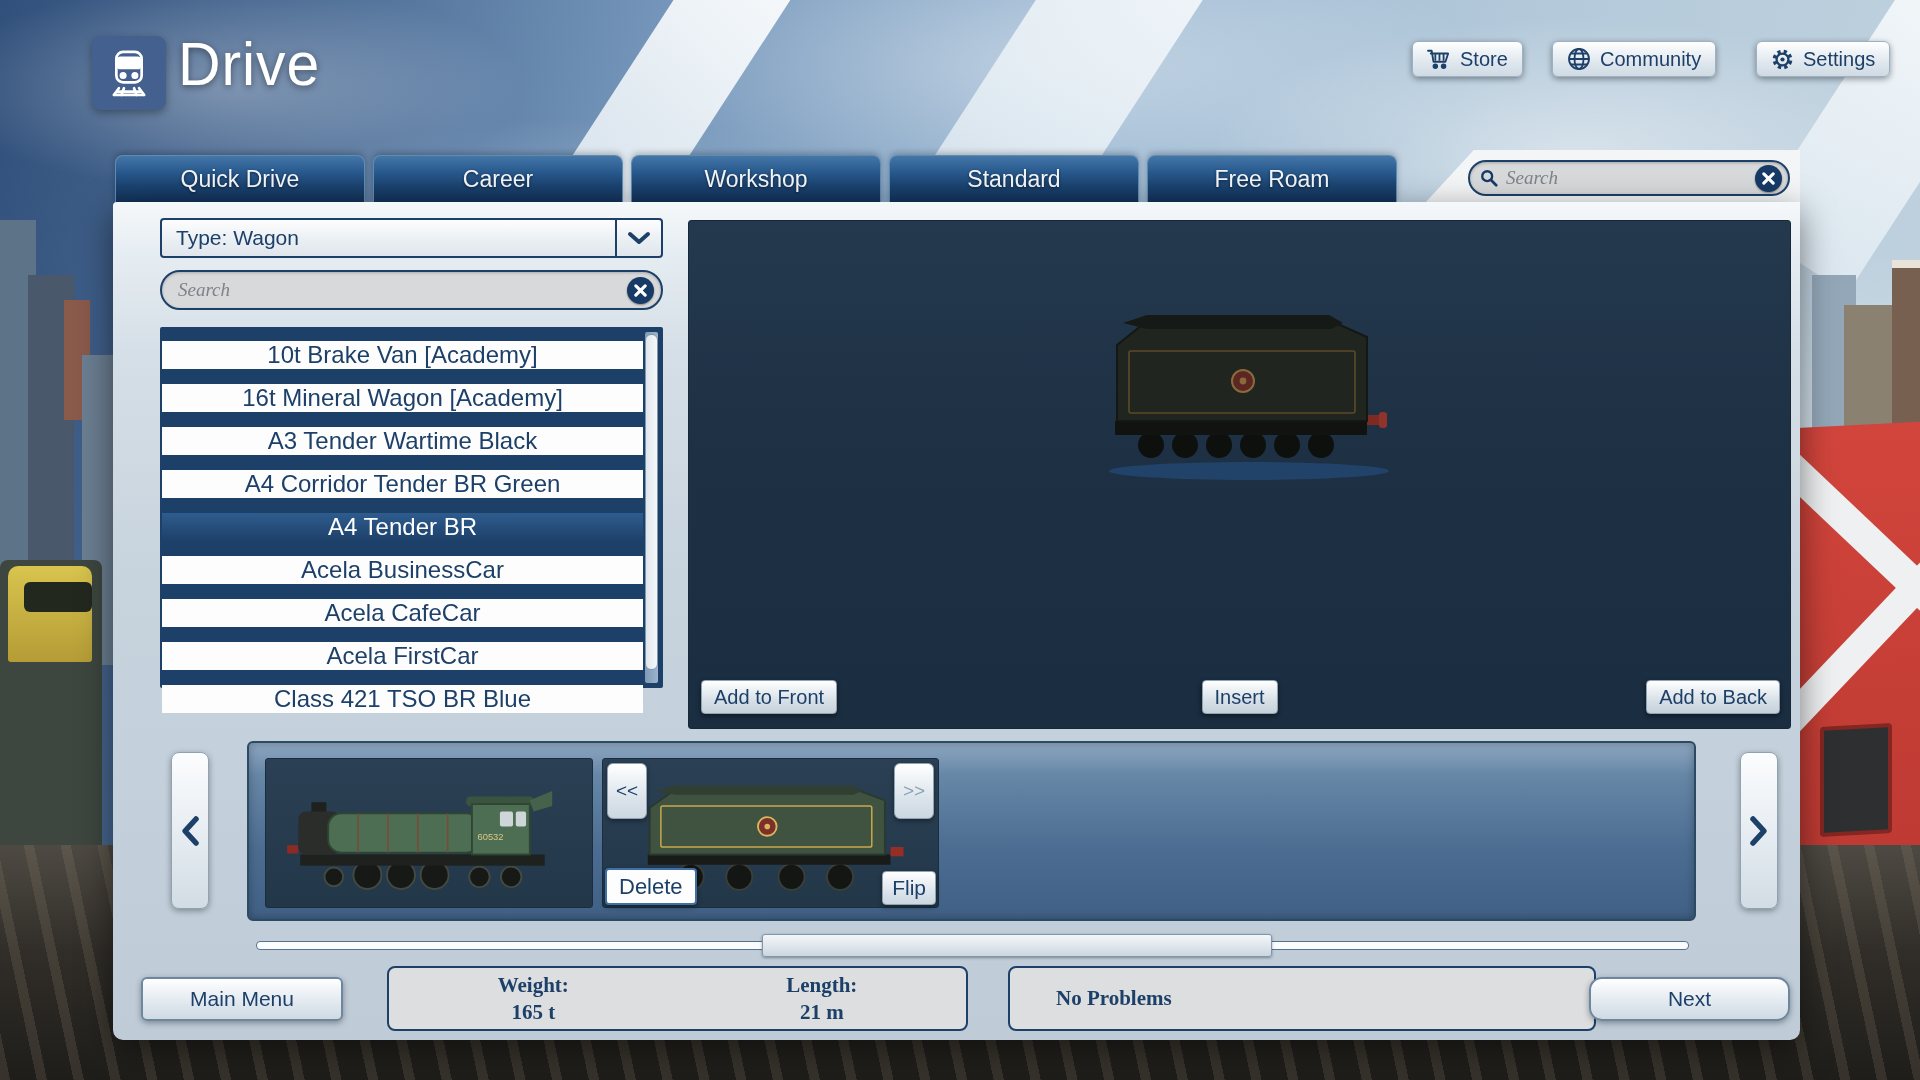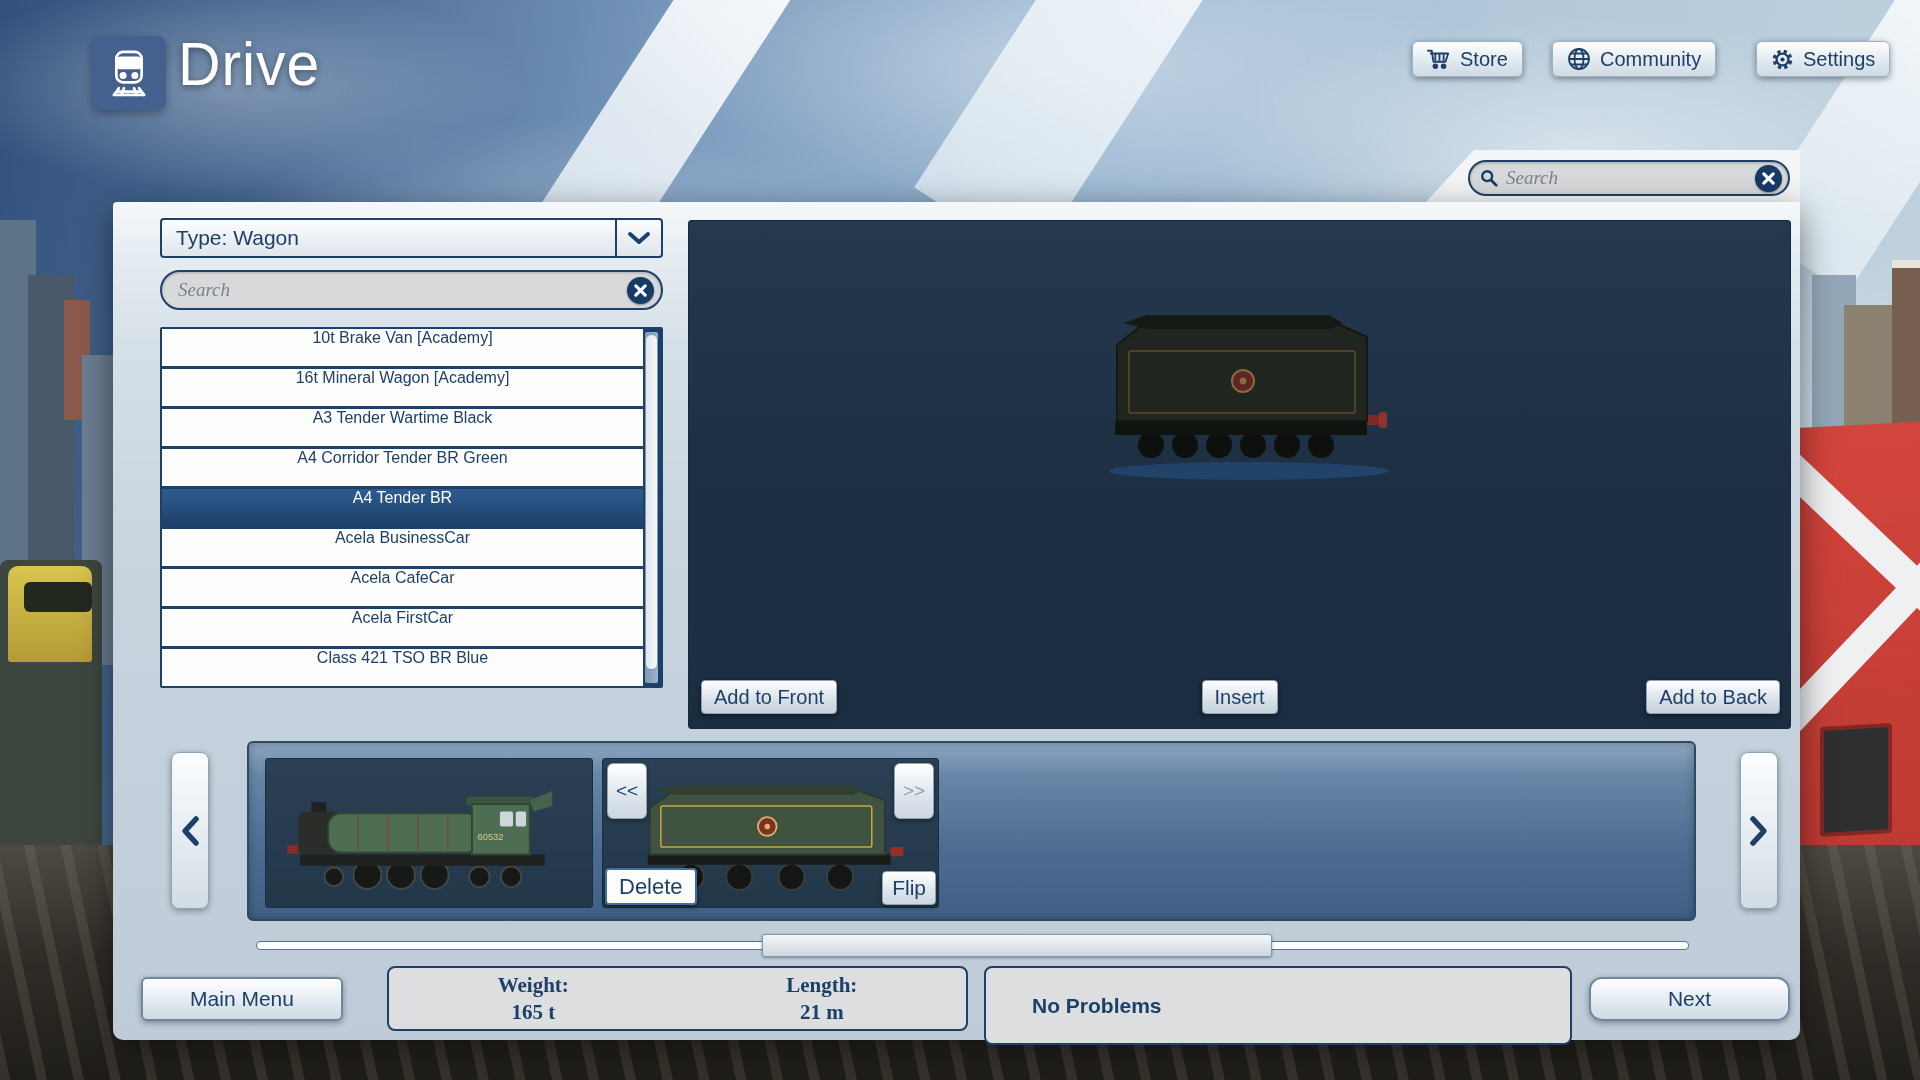--- a/index.html
+++ b/index.html
@@ -90,22 +90,22 @@
     display:flex; align-items:center; color:#1d4069; font-size:21px; cursor:pointer; }
   .type-label { flex:1; padding-left:14px; }
   .chevron-zone { width:46px; height:100%; border-left:2px solid #1d4069; display:flex; align-items:center; justify-content:center; }
   .left-search { position:absolute; left:47px; top:68px; width:503px; height:40px; border-radius:20px;
     background:#d8d9da; border:2px solid #1d4069; display:flex; align-items:center; padding:0 7px 0 16px;
     box-shadow:inset 0 1px 3px rgba(0,0,0,.22); }
 
   .wagon-list { position:absolute; left:47px; top:125px; width:503px; height:361px;
     background:#1d4069; border:2px solid #1d4069; border-radius:2px;
     display:flex; flex-direction:column; gap:3px; padding-right:18px; }
-  .wagon-row { flex:1; background:#fdfdfe; display:flex; align-items:flex-start; justify-content:center;
-    color:#1d4069; font-size:16px; cursor:pointer; }
+  .wagon-row { flex:1; background:#fdfdfe; display:flex; align-items:flex-end; justify-content:center;
+    color:#1d4069; font-size:24px; cursor:pointer;margin-top:12px; }
   .wagon-row.selected { background:linear-gradient(#2e5c8e,#1d4069); color:#ffffff; }
   .list-scrollbar { position:absolute; top:3px; right:3px; bottom:3px; width:13px;
     background:linear-gradient(90deg,#7e9ab5,#9cb4cd); border-radius:2px; }
   .list-thumb { position:absolute; left:0; right:0; top:2px; height:calc(100% - 15px);
     background:linear-gradient(90deg,#dfe6ec,#f5f8fa); border:1px solid #7e97ad; border-radius:6px; cursor:pointer; }
 
   
   .preview { position:absolute; left:575px; top:18px; width:1103px; height:509px;
     background:linear-gradient(#25394e,#1d3044 45%,#1b2d41); border:1px solid #16283a; border-radius:3px;text-align:right; }
   .panel-btn { position:absolute; bottom:14px; height:34px; display:flex; align-items:center; padding:0 12px;
@@ -146,23 +146,23 @@
   
   .footer-btn { position:absolute; height:44px; display:flex; align-items:center; justify-content:center;
     background:linear-gradient(#ffffff,#e3eaf0 55%,#cfdae3); border:2px solid #6d87a0; border-radius:6px;
     color:#1d4069; font-size:21px; box-shadow:0 2px 6px rgba(0,0,0,.35); cursor:pointer; }
   .btn-main-menu { left:28px; top:775px; width:202px; }
   .btn-next { left:1476px; top:775px; width:201px;border-radius:13px; }
   .stats-panel { position:absolute; left:274px; top:764px; width:581px; height:65px;
     background:#dcdedf; border:2px solid #1d4069; border-radius:8px; display:flex; }
   .stat-cell { flex:1; display:flex; flex-direction:column; align-items:center; justify-content:center;
     font-family:"Liberation Serif", serif; font-weight:700; font-size:21px; color:#1d4069; line-height:1.25; }
-  .status-panel { position:absolute; left:871px; top:764px; width:588px; height:79px;
+  .status-panel { position:absolute; left:895px; top:764px; width:588px; height:65px;
     background:#dcdedf; border:2px solid #1d4069; border-radius:8px; display:flex; align-items:center;
-    padding-left:46px; font-family:Liberation Sans, sans-serif; font-weight:700; font-size:21px; color:#1d4069; }
+    padding-left:46px; font-family:Liberation Serif, serif; font-weight:700; font-size:21px; color:#1d4069; }
 </style>
 </head>
 <body>
 
 <div id="stage">
 
   <div class="bg-sky"></div>
   <div class="bg-clouds"></div>
   <div class="diag-band band-a"></div>
   <div class="diag-band band-b"></div>
@@ -232,20 +232,37 @@
   </div>
   <div class="hdr-btn hdr-settings">
     <svg width="23" height="23" viewBox="0 0 24 24">
       <circle cx="12" cy="12" r="8" fill="none" stroke="#1d4069" stroke-width="4.6" stroke-dasharray="3.2 3.0" transform="rotate(10 12 12)"></circle>
       <circle cx="12" cy="12" r="6.2" fill="none" stroke="#1d4069" stroke-width="2.4"></circle>
       <circle cx="12" cy="12" r="2.2" fill="#1d4069"></circle>
     </svg>
     <span>Settings</span>
   </div>
 
+  <div class="tabs">
+    <div class="tab">
+        <span>Quick Drive</span>
+      </div>
+      <div class="tab">
+        <span>Career</span>
+      </div>
+      <div class="tab">
+        <span>Workshop</span>
+      </div>
+      <div class="tab">
+        <span>Standard</span>
+      </div>
+      <div class="tab">
+        <span>Free Roam</span>
+      </div>
+  </div>
 
   <div class="search-band"></div>
   <div class="top-search">
     <svg width="18" height="18" viewBox="0 0 20 20">
       <circle cx="8" cy="8" r="5.5" fill="none" stroke="#173a66" stroke-width="2.6"></circle>
       <path d="M12.5 12.5 L18 18" stroke="#173a66" stroke-width="3" stroke-linecap="round"></path>
     </svg>
     <span class="search-placeholder">Search</span>
     <div class="close-circle">
       <svg width="13" height="13" viewBox="0 0 14 14">

